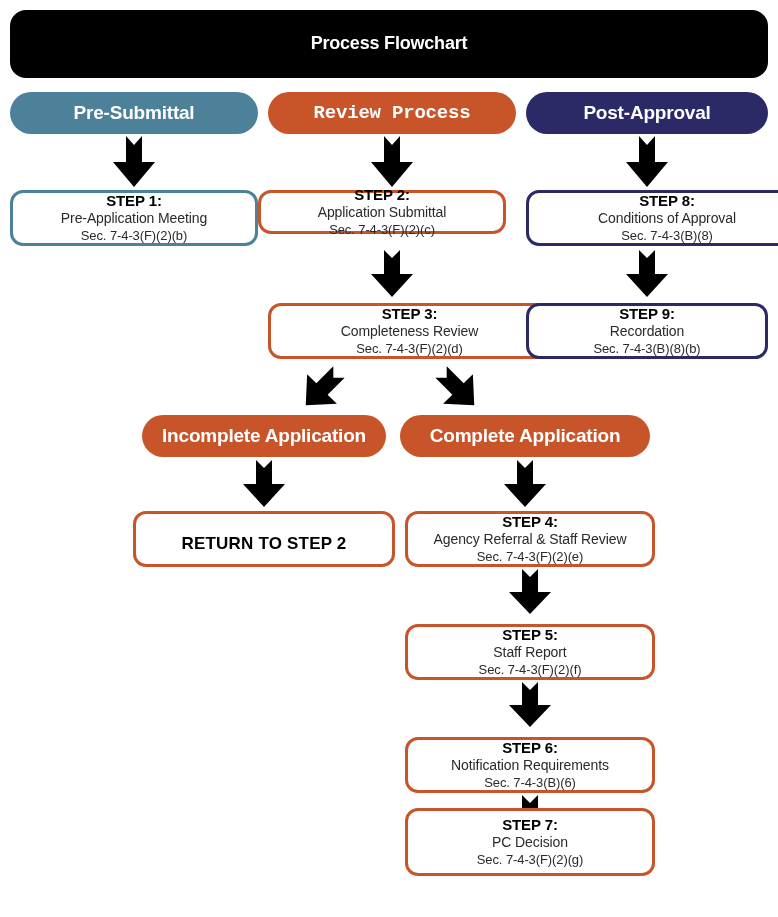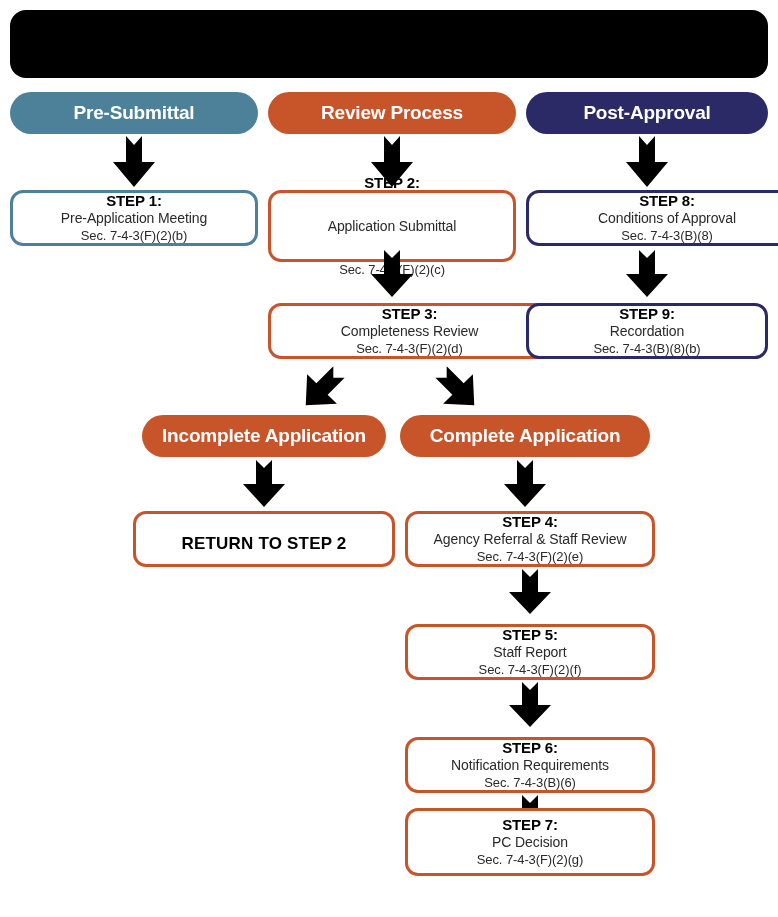--- a/index.html
+++ b/index.html
@@ -127,26 +127,27 @@
     position: absolute;
   }
   .arrow svg { display: block; }
 </style>
 </head>
 <body>
 
 <div id="canvas">
 
   <div class="title-banner">
+    <div class="title-line2">Process Flowchart</div>
   </div>
 
   <div class="pill pill-teal" style="left:10px; top:92px; width:248px;align-items:center;">
     <span>Pre-Submittal</span>
   </div>
-  <div class="pill pill-org" style="left:268px; top:92px; width:248px;">
+  <div class="pill pill-org" style="left:268px; top:92px; width:248px;font-family:Liberation Mono, monospace;">
     <span>Review Process</span>
   </div>
   <div class="pill pill-navy" style="left:526px; top:92px; width:242px;">
     <span>Post-Approval</span>
   </div>
 
   <div class="arrow" style="left:110px; top:136px;">
     <svg width="48" height="52" viewBox="0 0 48 52" aria-hidden="true">
       <path d="M16 0 L24 9 L32 0 L32 26 L45 26 L24 51 L3 26 L16 26 Z" fill="#000000"></path>
     </svg>
@@ -161,21 +162,21 @@
       <path d="M16 0 L24 9 L32 0 L32 26 L45 26 L24 51 L3 26 L16 26 Z" fill="#000000"></path>
     </svg>
   </div>
 
   <div class="box box-teal" style="left:10px; top:190px; width:248px; height:56px;">
     <div class="box-title">STEP 1:</div>
     <div class="box-sub">Pre-Application Meeting</div>
     <div class="box-sec">Sec. 7-4-3(F)(2)(b)</div>
   </div>
 
-  <div class="box box-org" style="left:268px; top:190px; width:248px; height:72px;gap:26px;">
+  <div class="box box-org" style="left:258px; top:190px; width:248px; height:44px;">
     <div class="box-title">STEP 2:</div>
     <div class="box-sub">Application Submittal</div>
     <div class="box-sec">Sec. 7-4-3(F)(2)(c)</div>
   </div>
 
   <div class="box box-navy" style="left:526px; top:190px; width:282px; height:56px;">
     <div class="box-title">STEP 8:</div>
     <div class="box-sub">Conditions of Approval</div>
     <div class="box-sec">Sec. 7-4-3(B)(8)</div>
   </div>

